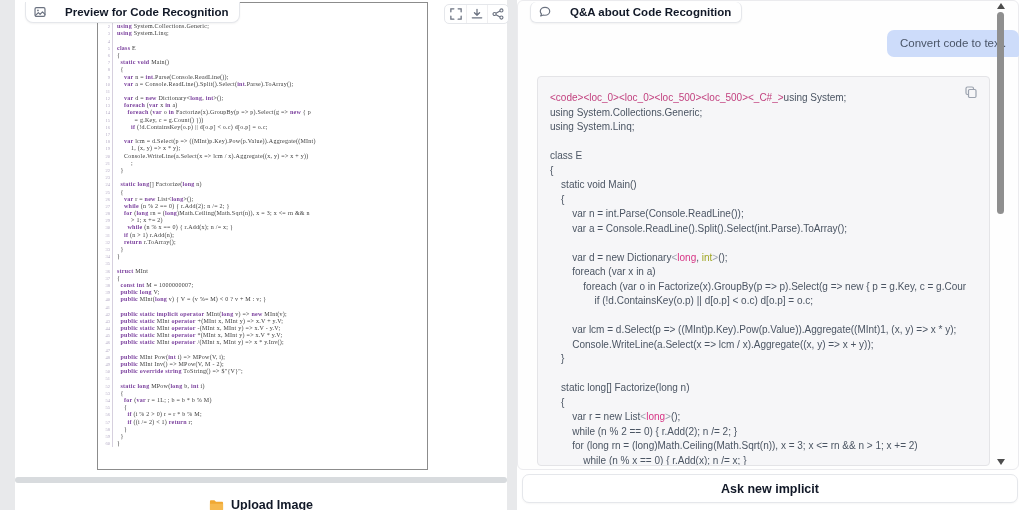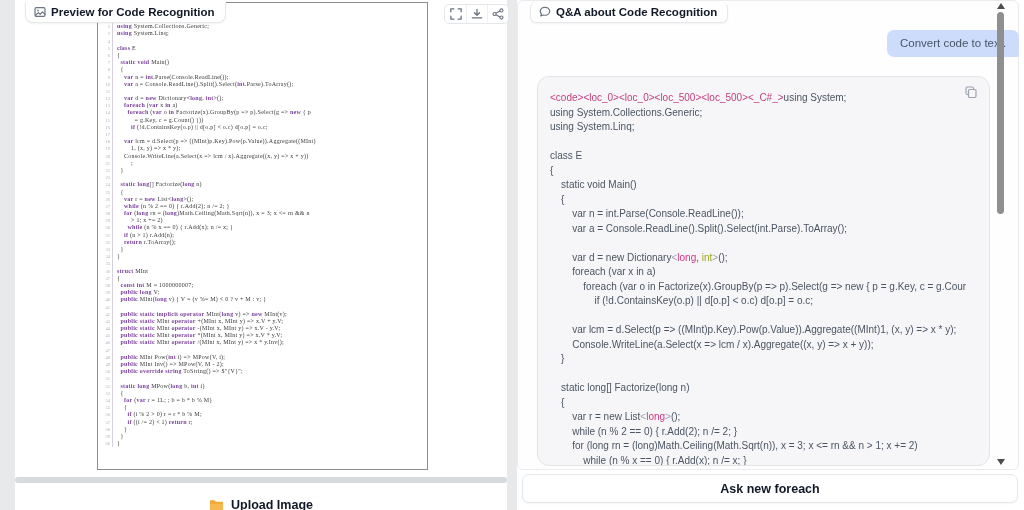--- a/index.html
+++ b/index.html
@@ -4,21 +4,21 @@
 <style>
   * { margin:0; padding:0; box-sizing:border-box; }
   html,body { background:#fff; }
   #app {
     position:relative; width:1024px; height:510px; overflow:hidden;
     font-family:"Liberation Sans", sans-serif; background:#ffffff;
   }
   .side-strip { position:absolute; background:#e8e9eb; }
   
   .chip {
-    position:absolute; display:flex; align-items:center; gap:5px;
+    position:absolute; display:flex; align-items:center; gap:19px;
     background:#fff; border:1px solid #e5e7eb; border-top:none;
     border-radius:0 0 8px 8px; height:21px; padding:0 10px 0 8px;
     box-shadow:0 1px 2px rgba(0,0,0,.05); z-index:9;
     font-size:11.5px; font-weight:700; color:#111827; white-space:nowrap;
   }
   .chip svg { flex:0 0 auto; }
   
   #image-box {
     position:absolute; left:97px; top:2px; width:331px; height:468px;
     background:#fff; border:1px solid #8c8c8c; overflow:hidden; z-index:1;
@@ -64,21 +64,21 @@
     position:absolute; left:517px; top:0; width:502px; height:470px;
     background:#fefefe; border:1px solid #ebebee; border-radius:6px; z-index:1;
   }
   #user-bubble {
     position:absolute; left:887px; top:30px; height:27px; line-height:27px;
     padding:0 13px; background:#cddcfa; border-radius:7px 7px 2px 7px;
     font-size:11.5px; color:#4a5568; z-index:3; white-space:nowrap;
   }
   #bot-block {
     position:absolute; left:537px; top:76px; width:453px; height:390px;
-    background:#f6f6f8; border:1px solid #e4e4e7; border-radius:12px;
+    background:#f6f6f8; border:1px solid #e4e4e7; border-radius:4px;
     overflow:hidden; z-index:2;
   }
   #bot-code {
     padding:14px 14px 0 12px; font-family:"Liberation Sans", sans-serif;
     font-size:10px; line-height:14.5px; color:#4b5563; white-space:pre;
   }
   .tag { color:#c2417f; }
   .gbr { color:#9ca3af; }
   .glong { color:#d63384; }
   .gint { color:#9fa522; }
@@ -216,15 +216,15 @@
       </span>
     </button>
   </div>
 
   <div id="v-scrollbar">
     <div class="scroll-arrow" id="arrow-up"></div>
     <div id="v-thumb"></div>
     <div class="scroll-arrow" id="arrow-down"></div>
   </div>
 
-  <button id="ask-btn">Ask new foreach</button>
+  <button id="ask-btn">Ask new implicit</button>
 
 </div>
 
 </body></html>

